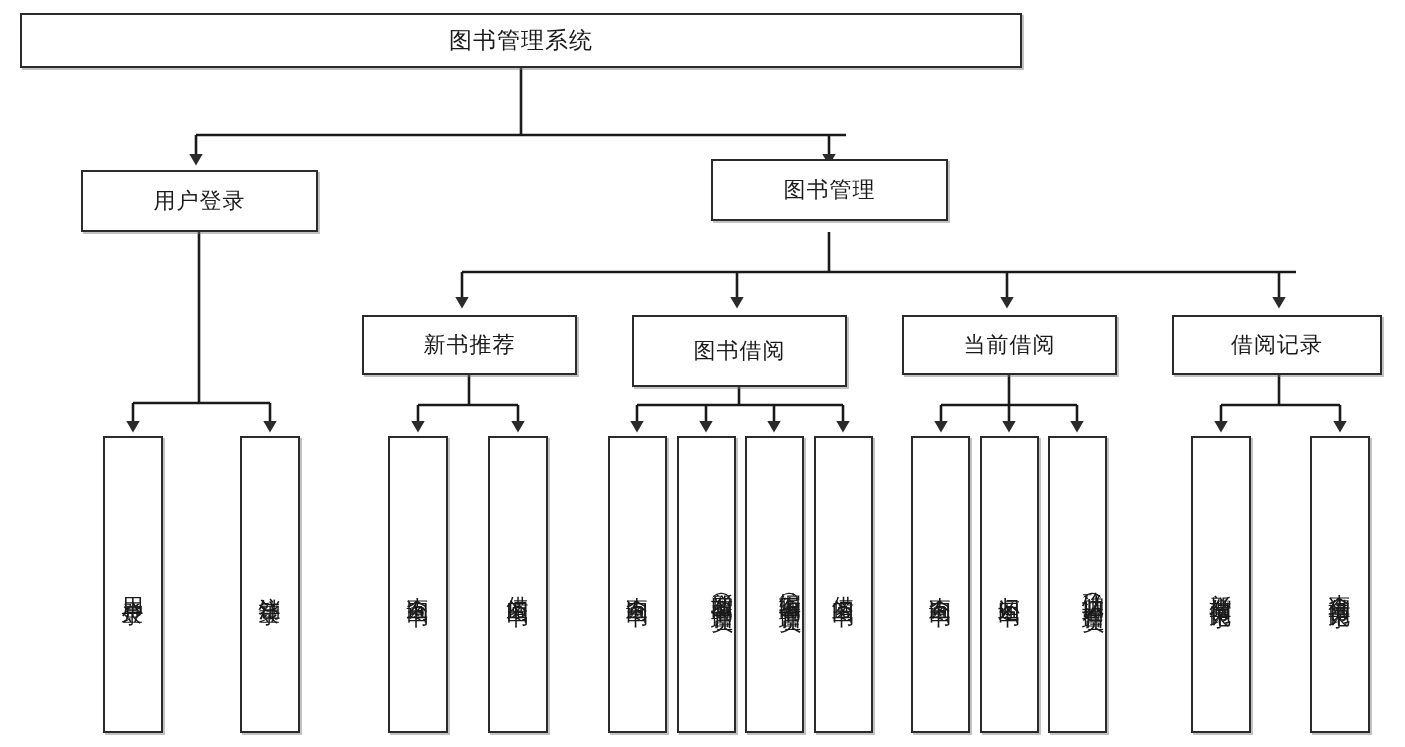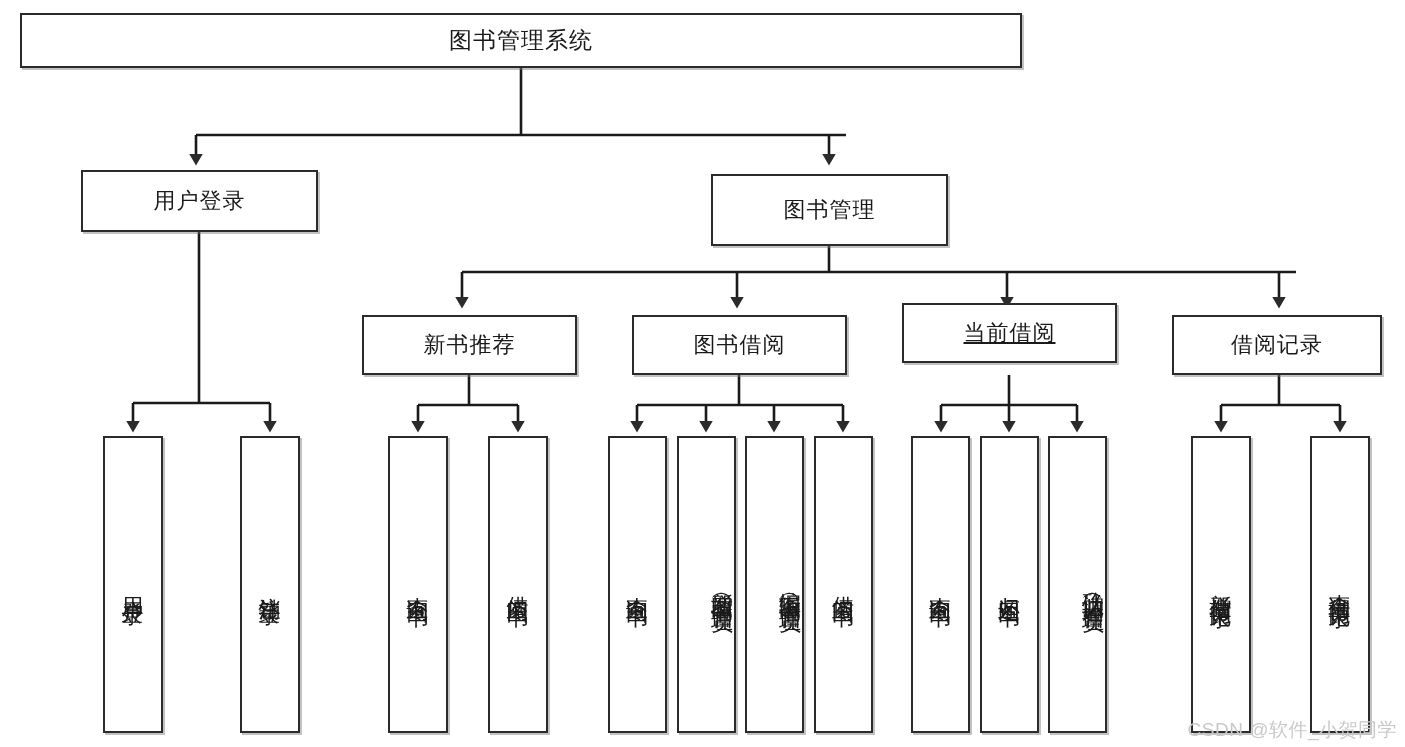--- a/index.html
+++ b/index.html
@@ -128,31 +128,31 @@
     </g>
   </svg>
 
   <div class="node horiz root" style="left:20px; top:13px; width:1002px; height:55px;">
     <span>图书管理系统</span>
   </div>
 
   <div class="node horiz" style="left:81px; top:170px; width:237px; height:62px;">
     <span>用户登录</span>
   </div>
-  <div class="node horiz" style="left:711px; top:174px; width:237px; height:72px;">
+  <div class="node horiz" style="left:711px; top:159px; width:237px; height:62px;">
     <span>图书管理</span>
   </div>
 
   <div class="node horiz" style="left:362px; top:315px; width:215px; height:60px;text-align:right;">
     <span>新书推荐</span>
   </div>
-  <div class="node horiz" style="left:632px; top:315px; width:215px; height:60px;text-align:center;">
+  <div class="node horiz" style="left:632px; top:315px; width:215px; height:72px;text-align:center;">
     <span>图书借阅</span>
   </div>
-  <div class="node horiz" style="left:902px; top:303px; width:215px; height:60px;text-decoration:underline;">
+  <div class="node horiz" style="left:902px; top:315px; width:215px; height:60px;">
     <span>当前借阅</span>
   </div>
   <div class="node horiz" style="left:1172px; top:315px; width:210px; height:60px;">
     <span>借阅记录</span>
   </div>
 
   <div class="node vert midalign" style="left:103px; top:436px; width:60px; height:297px;">
     <span>用户登录</span>
   </div>
   <div class="node vert midalign" style="left:240px; top:436px; width:60px; height:297px;">
@@ -189,15 +189,14 @@
     <span>确认归还（管理员）</span>
   </div>
 
   <div class="node vert midalign" style="left:1191px; top:436px; width:60px; height:297px;">
     <span>新增借阅记录</span>
   </div>
   <div class="node vert midalign" style="left:1310px; top:436px; width:60px; height:297px;">
     <span>查询借阅记录</span>
   </div>
 
-  <div class="watermark">CSDN @软件_小贺同学</div>
 
 </div>
 
 </body></html>

